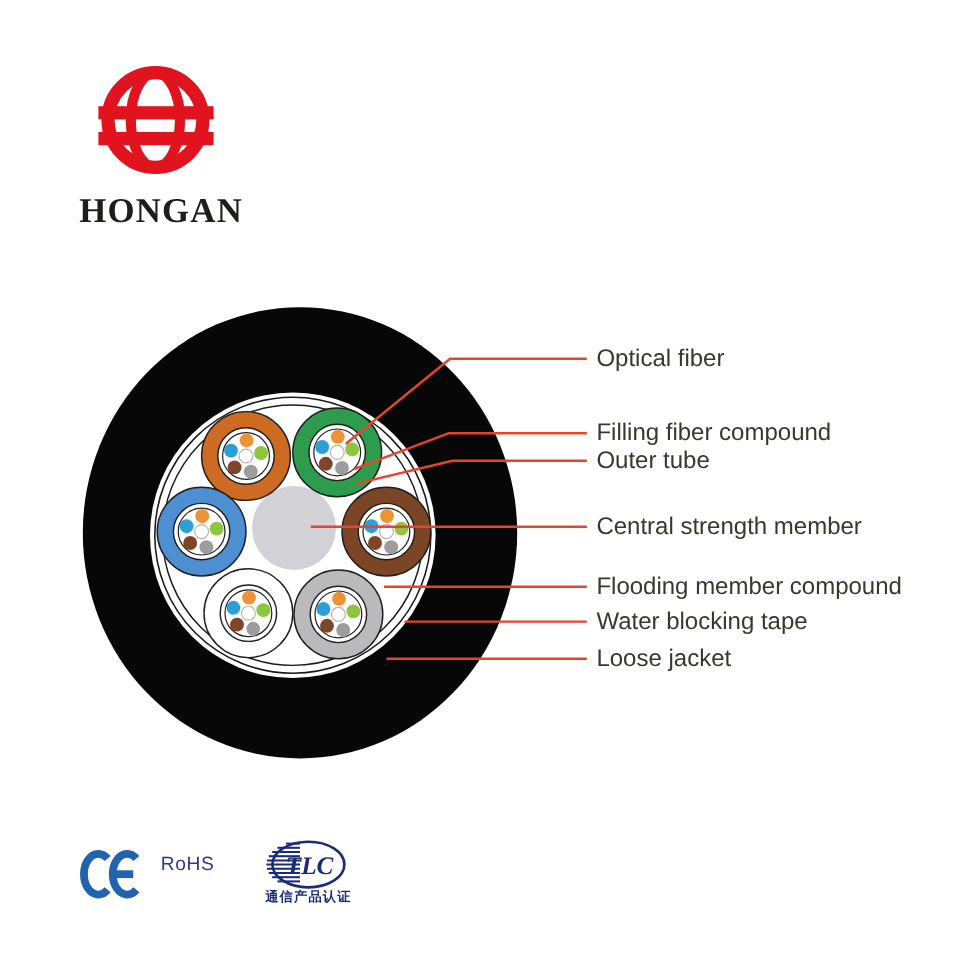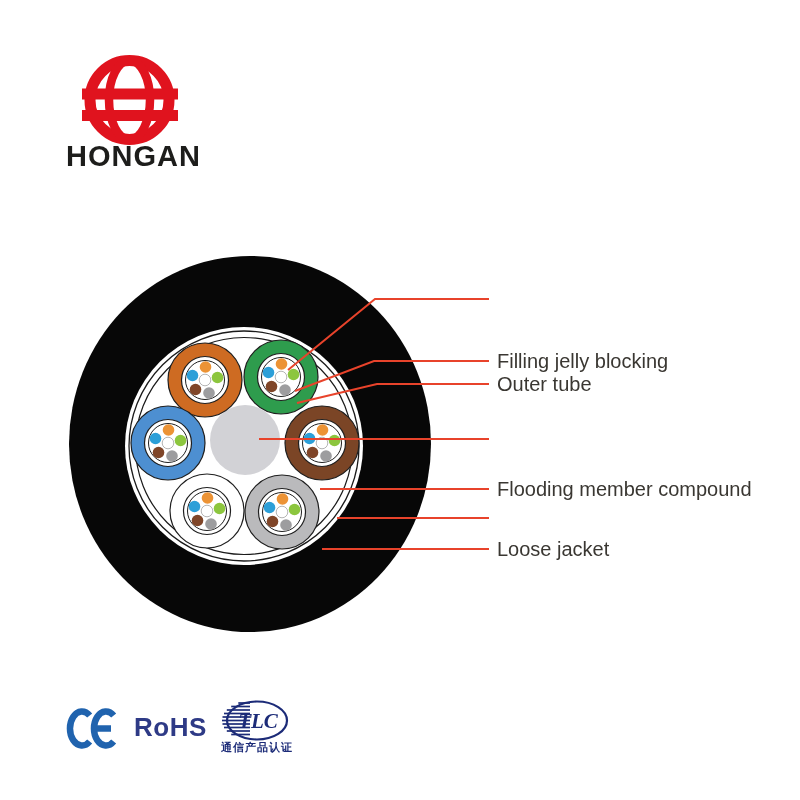--- a/index.html
+++ b/index.html
@@ -1,34 +1,34 @@
 <!DOCTYPE html>
 <html style="--logo-red: #e0131e; --text-dark: #1d1d1b; --label-text: #3a3732; --ce-blue: #2063ae; --rohs-navy: #2e3a86; --tlc-navy: #1c2b78;"><head>
 <meta charset="utf-8">
 <style>
   html,body{margin:0;padding:0;background:#fff;}
   .page{position:relative;width:800px;height:800px;background:#ffffff;overflow:hidden;
         font-family:"Liberation Sans",sans-serif;}
   svg.layer{position:absolute;left:0;top:0;pointer-events:none;}
 
   
-  .brand-name{position:absolute;left:66px;top:140px;font-size:29px;font-weight:700;
-              letter-spacing:1px;color:var(--text-dark,#1d1d1b);}
+  .brand-name{position:absolute;left:66px;top:160px;font-size:29px;font-weight:700;
+              letter-spacing:1px;color:var(--text-dark,#1d1d1b);font-family:Liberation Serif, serif;}
   .globe-stroke{stroke:var(--logo-red,#e0131e);fill:none;}
   .globe-fill{fill:var(--logo-red,#e0131e);}
 
   
   .diagram-label{position:absolute;left:497px;font-size:20px;line-height:26px;
                  color:var(--label-text,#3a3732);white-space:nowrap;}
   .lbl-1{top:286px}.lbl-2{top:348px}.lbl-3{top:371px}.lbl-4{top:426px}
   .lbl-5{top:476px}.lbl-6{top:505px}.lbl-7{top:536px}
 
   
   .ce-stroke{stroke:var(--ce-blue,#2063ae);fill:none;}
-  .rohs-label{position:absolute;left:134px;top:712px;font-size:26px;font-weight:700;
+  .rohs-label{position:absolute;left:134px;top:712px;font-size:16px;font-weight:400;
               color:var(--rohs-navy,#2e3a86);letter-spacing:0.5px;}
   .tlc-stroke{stroke:var(--tlc-navy,#1c2b78);fill:#ffffff;}
   .tlc-line{stroke:var(--tlc-navy,#1c2b78);}
   .tlc-text{fill:var(--tlc-navy,#1c2b78);font-family:"Liberation Serif",serif;
             font-style:italic;font-weight:700;}
   .tlc-caption{fill:var(--tlc-navy,#1c2b78);font-family:"Liberation Sans",sans-serif;
                font-weight:700;}
 </style>
 </head>
 <body>
@@ -133,19 +133,22 @@
       <polyline points="295,391 374,361 489,361" fill="none" stroke="#e8432b" stroke-width="2"></polyline>
       <polyline points="297,403 377,384 489,384" fill="none" stroke="#e8432b" stroke-width="2"></polyline>
       <polyline points="259,439 489,439" fill="none" stroke="#e8432b" stroke-width="2"></polyline>
       <polyline points="320,489 489,489" fill="none" stroke="#e8432b" stroke-width="2"></polyline>
       <polyline points="337,518 489,518" fill="none" stroke="#e8432b" stroke-width="2"></polyline>
       <polyline points="322,549 489,549" fill="none" stroke="#e8432b" stroke-width="2"></polyline>
     </svg>
 
   <div class="brand-name">HONGAN</div>
 
-  <div class="diagram-label lbl-2">Filling jelly blocking</div>
+  <div class="diagram-label lbl-1">Optical fiber</div>
+  <div class="diagram-label lbl-2">Filling fiber compound</div>
   <div class="diagram-label lbl-3">Outer tube</div>
+  <div class="diagram-label lbl-4">Central strength member</div>
   <div class="diagram-label lbl-5">Flooding member compound</div>
+  <div class="diagram-label lbl-6">Water blocking tape</div>
   <div class="diagram-label lbl-7">Loose jacket</div>
 
   <div class="rohs-label">RoHS</div>
 </div>
 
 </body></html>

